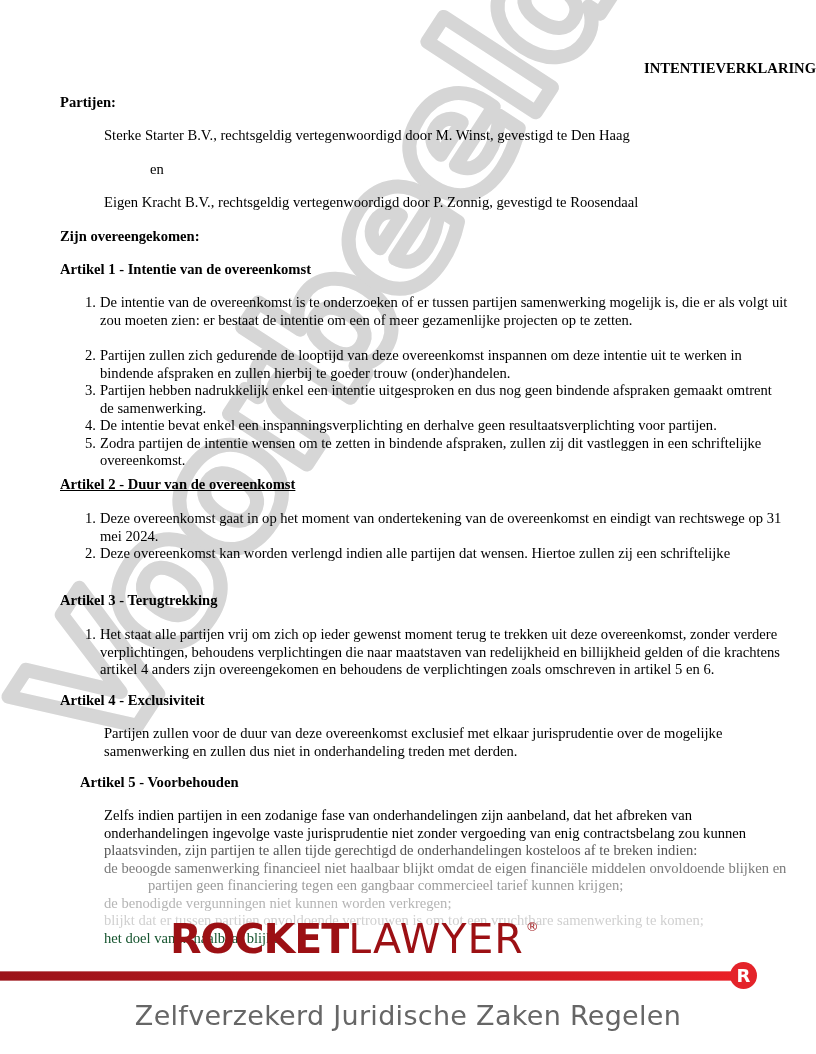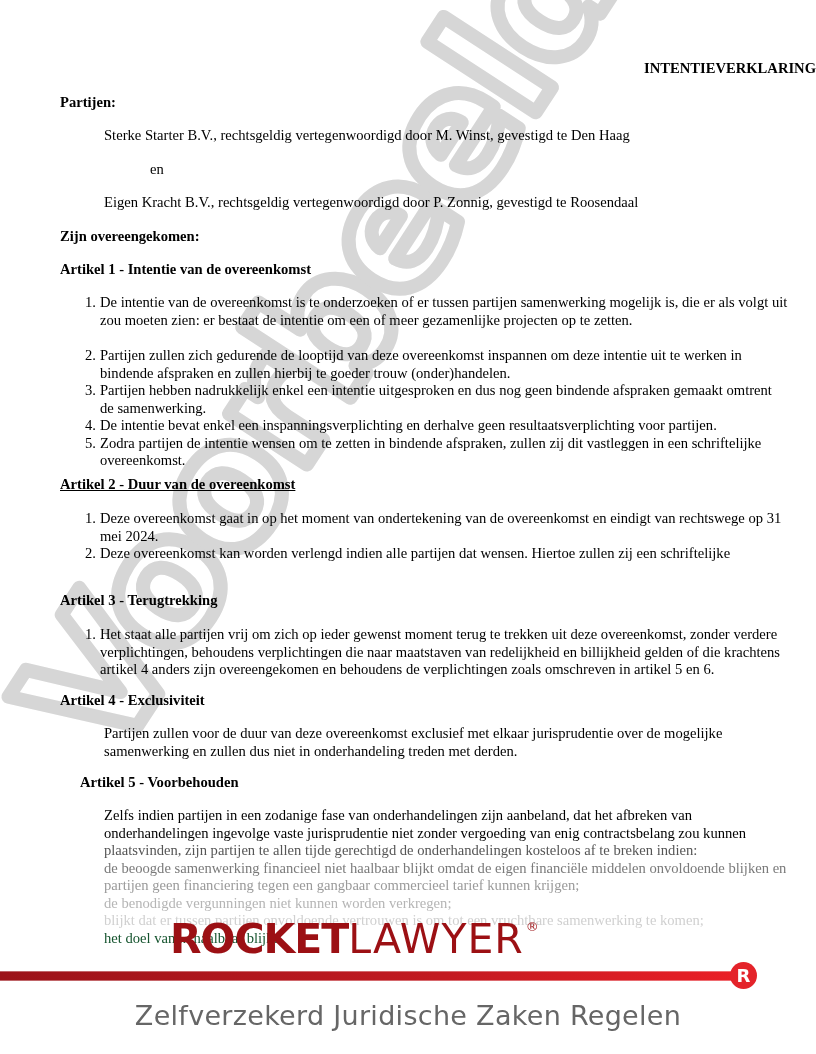--- a/index.html
+++ b/index.html
@@ -10,21 +10,21 @@
     }
     .page { position: absolute; left: 60px; top: 0; width: 726px; }
     .title { position: absolute; left: 0; width: 850px; top: 60px; text-align: right; font-weight: bold; font-size: 14.6px; }
     .h { position: absolute; left: 0; font-weight: bold; white-space: nowrap; }
     .p { position: absolute; left: 44px; width: 690px; }
     ol { position: absolute; left: 0; margin: 0; padding: 0 0 0 40px; width: 690px; list-style: none; }
     ol li { position: relative; margin: 0; }
     ol li .num { position: absolute; left: -24px; width: 20px; text-align: right; }
     .fade1 { color: #555; }
     .fade2 { color: #7a7a7a; }
-    .fade3 { color: #9a9a9a; }
+    .fade3 { color: #9a9a9a; margin-left: 44px; }
     .fade4 { color: #b5b5b5; }
     .fade5 { color: #d0d0d0; }
     .fade6 { color: #14532d; }
 
     .watermark {
       position: absolute; left: 0; top: 0; width: 816px; height: 1054px; pointer-events: none;
     }
     .watermark svg { position: absolute; left: 0; top: 0; }
 
     .logo {

